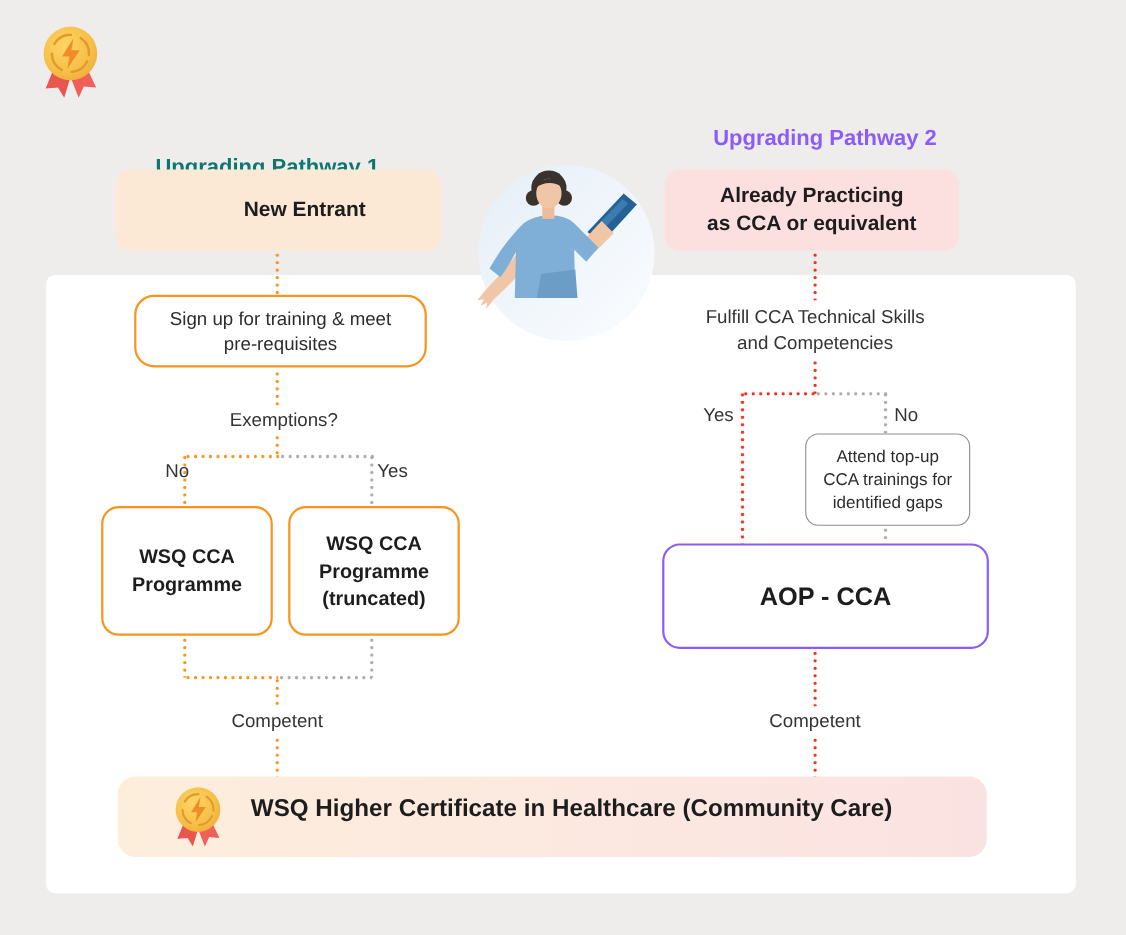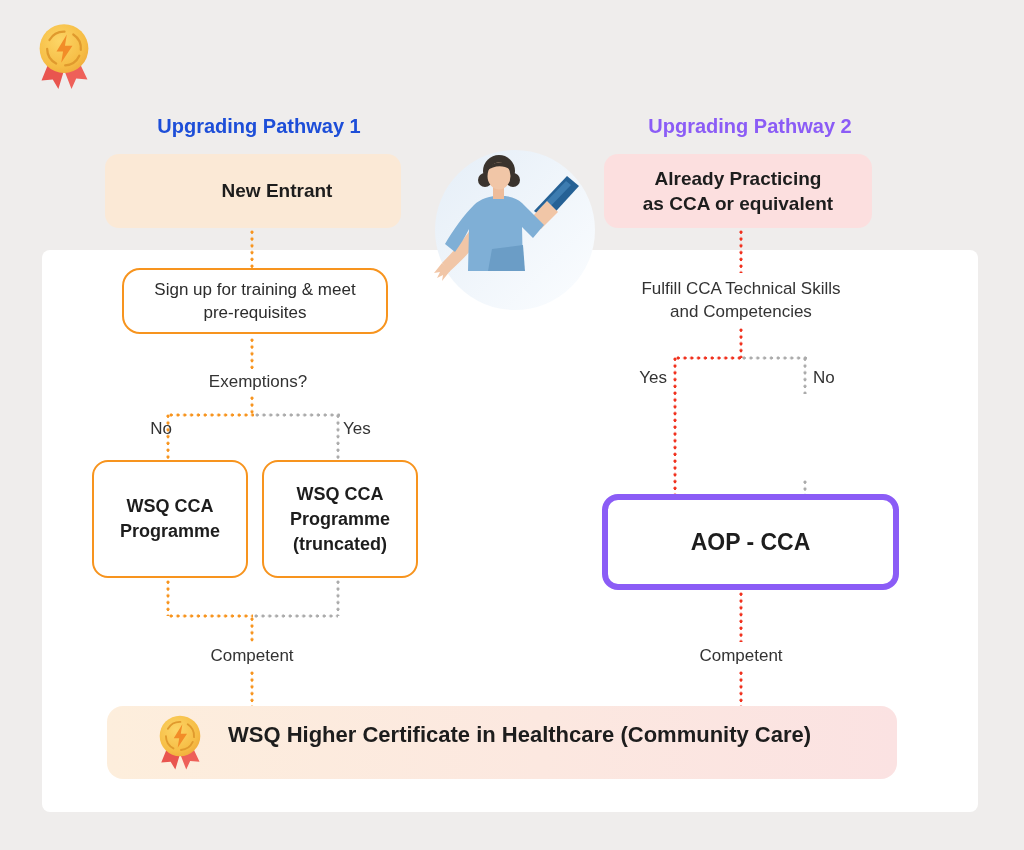--- a/index.html
+++ b/index.html
@@ -5,33 +5,33 @@
   html,body{margin:0;padding:0;}
   body{font-family:"Liberation Sans","DejaVu Sans",sans-serif;background:#e9e7e5;}
   #canvas{position:relative;width:1024px;height:850px;background:#efedec;overflow:hidden;}
 
   
   .white-panel{position:absolute;left:42px;top:250px;width:936px;height:562px;background:#ffffff;border-radius:8px;}
 
   
   .page-title{position:absolute;left:96px;top:40px;font-size:27px;font-weight:bold;color:#1c1c1e;letter-spacing:-0.3px;}
   .pathway-heading{position:absolute;top:115px;width:310px;text-align:center;font-size:20px;font-weight:bold;}
-  .heading-1{left:104px;color:#1d4ed8;}
+  .heading-1{left:88px;color:#0f766e;margin-top:26px;}
   .heading-2{left:595px;color:#8b5cf6;}
 
   
   .box{position:absolute;box-sizing:border-box;display:flex;align-items:center;justify-content:center;text-align:center;}
   .prelines{white-space:pre-line;}
   .entry-box-1{left:105px;top:154px;width:296px;height:74px;background:#fbe9d6;border-radius:14px;font-size:19px;font-weight:bold;color:#1d1d1d;padding-left:48px;}
   .entry-box-2{left:604px;top:154px;width:268px;height:74px;background:#fcdfdf;border-radius:14px;font-size:19px;font-weight:bold;color:#1d1d1d;line-height:25px;}
   .signup-box{left:122px;top:268px;width:266px;height:66px;background:#fff;border:2px solid #f7941e;border-radius:18px;font-size:17px;color:#2c2c2c;line-height:23px;}
   .program-box{left:92px;top:460px;width:156px;height:118px;background:#fff;border:2px solid #f7941e;border-radius:16px;font-size:18px;font-weight:bold;color:#1d1d1d;line-height:25px;}
   .program-trunc-box{left:262px;top:460px;width:156px;height:118px;background:#fff;border:2px solid #f7941e;border-radius:16px;font-size:18px;font-weight:bold;color:#1d1d1d;line-height:25px;}
   .topup-box{left:732px;top:394px;width:150px;height:84px;background:#fff;border:1.5px solid #8d8d8d;border-radius:12px;font-size:15.5px;color:#2c2c2c;line-height:21px;}
-  .aop-box{left:602px;top:494px;width:297px;height:96px;background:#fff;border:6px solid #8b5cf6;border-radius:16px;font-size:23px;font-weight:bold;color:#1d1d1d;}
+  .aop-box{left:602px;top:494px;width:297px;height:96px;background:#fff;border:2px solid #8b5cf6;border-radius:16px;font-size:23px;font-weight:bold;color:#1d1d1d;}
 
   
   .flow-label{position:absolute;text-align:center;font-size:17px;color:#333;}
 
   
   .dv{position:absolute;width:4px;background-image:radial-gradient(circle at 2px 3px, var(--c) 1.45px, transparent 1.7px);background-size:4px 6.8px;background-repeat:repeat-y;}
   .dh{position:absolute;height:4px;background-image:radial-gradient(circle at 3px 2px, var(--c) 1.45px, transparent 1.7px);background-size:6.8px 4px;background-repeat:repeat-x;}
   .c-orange{--c:#f7941e;}
   .c-red{--c:#f0301d;}
   .c-gray{--c:#ababab;}
@@ -130,20 +130,23 @@
   <div class="dv c-red" style="left:739px;top:229px;height:44px;"></div>
   <div class="flow-label prelines" style="left:616px;top:277px;width:250px;line-height:23px;">Fulfill CCA Technical Skills
 and Competencies</div>
   <div class="dv c-red" style="left:739px;top:327px;height:31px;"></div>
   <div class="dh c-red" style="left:675px;top:356px;width:66px;"></div>
   <div class="dh c-gray" style="left:741px;top:356px;width:66px;"></div>
   <div class="dv c-red" style="left:673px;top:356px;height:138px;"></div>
   <div class="dv c-gray" style="left:803px;top:356px;height:38px;"></div>
   <div class="flow-label" style="left:627px;top:368px;width:40px;text-align:right;">Yes</div>
   <div class="flow-label" style="left:813px;top:368px;width:44px;text-align:left;">No</div>
+  <div class="box topup-box prelines">Attend top-up
+CCA trainings for
+identified gaps</div>
   <div class="dv c-gray" style="left:803px;top:479px;height:15px;"></div>
   <div class="box aop-box">AOP - CCA</div>
   <div class="dv c-red" style="left:739px;top:591px;height:51px;"></div>
   <div class="flow-label" style="left:671px;top:646px;width:140px;">Competent</div>
   <div class="dv c-red" style="left:739px;top:670px;height:36px;"></div>
 
   <div class="result-banner">
     <svg class="banner-medal" width="50" height="58" viewBox="0 0 64 74">
       <defs>
         <radialGradient id="gold2" cx="40%" cy="35%" r="75%">

